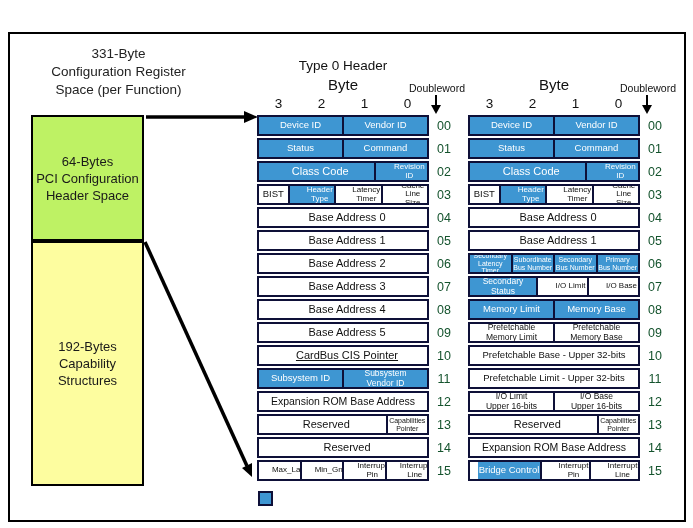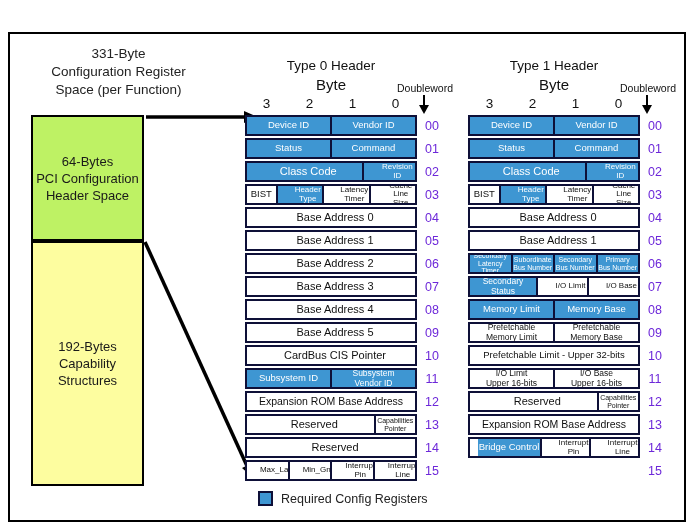--- a/index.html
+++ b/index.html
@@ -24,21 +24,21 @@
     text-align:center; font-size:13px; line-height:17px; white-space:pre-line;
   }
   .ybox {
     position:absolute; left:31px; top:241px; width:113px; height:245px;
     border:2px solid #000; background:#FDFD9F; display:flex; align-items:center; justify-content:center;
     text-align:center; font-size:13px; line-height:17px; white-space:pre-line;
   }
   .arrows { position:absolute; left:0; top:0; width:693px; height:528px; pointer-events:none; }
 
   .table-block { position:absolute; top:55px; width:206px; height:432px; }
-  #type0-block { left:245px; }
+  #type0-block { left:257px; }
   #type1-block { left:468px; }
   .tbl-title { position:absolute; top:3px; left:0; width:172px; text-align:center; font-size:13.5px; color:#111; }
   .byte-label { position:absolute; top:21px; left:0; width:172px; text-align:center; font-size:15px; color:#111; }
   .byte-nums { position:absolute; top:41px; left:0; width:172px; display:flex; }
   .byte-num { flex:1; text-align:center; font-size:13.5px; color:#111; }
   .dw-label { position:absolute; top:27px; left:148px; width:64px; text-align:center; font-size:10.5px; color:#111; }
   .dw-arrow { position:absolute; top:40px; left:172px; }
 
   .rows { position:absolute; top:60px; left:0; width:172px; }
   .reg-row { display:flex; height:21px; margin-bottom:2px; border:2px solid var(--bd); background:#fff; }
@@ -50,21 +50,21 @@
   .reg-cell.req { background:var(--blue); color:#fff; }
   .fs-l  { font-size:11px;padding-left:8px; }
   .fs-s4 { font-size:10.5px; }
   .fs-xs4{ font-size:9.5px; }
   .fs-m  { font-size:9.5px; }
   .fs-s2 { font-size:8.5px; }
   .fs-s  { font-size:8px;padding-left:16px; }
   .fs-t  { font-size:7px; }
 
   .dwcol { position:absolute; top:60px; left:174px; width:26px; }
-  .dw-num { height:21px; margin-bottom:2px; display:flex; align-items:center; justify-content:center; font-size:12.5px; color:#6d28d9; }
+  .dw-num { height:21px; margin-bottom:2px; display:flex; align-items:center; justify-content:center; font-size:12.5px; color:#14532d; }
 
   .legend { position:absolute; left:258px; top:491px; display:flex; align-items:center; gap:8px; }
   .legend-swatch { width:15px; height:15px; background:var(--blue); border:2px solid var(--bd); }
   .legend-label { font-size:12.5px; color:#222; }
 </style>
 </head>
 <body>
 
 <div class="page">
 
@@ -143,21 +143,21 @@
         <div class="reg-row">
           <div class="reg-cell fs-l" style="flex: 4 4 0px;">Base Address 3</div>
         </div>
         <div class="reg-row">
           <div class="reg-cell fs-l" style="flex: 4 4 0px;">Base Address 4</div>
         </div>
         <div class="reg-row">
           <div class="reg-cell fs-l" style="flex: 4 4 0px;">Base Address 5</div>
         </div>
         <div class="reg-row">
-          <div class="reg-cell fs-l" style="flex: 4 4 0px;">CardBus CIS Pointer</div>
+          <div class="reg-cell fs-l" style="flex: 4 4 0px; text-decoration: underline;">CardBus CIS Pointer</div>
         </div>
         <div class="reg-row">
           <div class="reg-cell req fs-m" style="flex: 2 2 0px;">Subsystem ID</div>
           <div class="reg-cell req fs-s2" style="flex: 2 2 0px;">Subsystem
 Vendor ID</div>
         </div>
         <div class="reg-row">
           <div class="reg-cell fs-s4" style="flex: 4 4 0px;">Expansion ROM Base Address</div>
         </div>
         <div class="reg-row">
@@ -191,21 +191,20 @@
         <div class="dw-num">10</div>
         <div class="dw-num">11</div>
         <div class="dw-num">12</div>
         <div class="dw-num">13</div>
         <div class="dw-num">14</div>
         <div class="dw-num">15</div>
       </div>
   </div>
 
   <div class="table-block" id="type1-block">
-    <div class="tbl-title">Type 1 Header</div>
     <div class="byte-label">Byte</div>
     <div class="byte-nums">
         <span class="byte-num">3</span>
         <span class="byte-num">2</span>
         <span class="byte-num">1</span>
         <span class="byte-num">0</span>
       </div>
     <div class="dw-label">Doubleword</div>
     <svg class="dw-arrow" width="14" height="19">
       <line x1="7" y1="0" x2="7" y2="11" stroke="#000" stroke-width="2"></line>
@@ -257,20 +256,23 @@
         </div>
         <div class="reg-row">
           <div class="reg-cell req fs-m" style="flex: 2 2 0px;">Memory Limit</div>
           <div class="reg-cell req fs-m" style="flex: 2 2 0px;">Memory Base</div>
         </div>
         <div class="reg-row">
           <div class="reg-cell fs-s2" style="flex: 2 2 0px;">Prefetchable
 Memory Limit</div>
           <div class="reg-cell fs-s2" style="flex: 2 2 0px;">Prefetchable
 Memory Base</div>
+        </div>
+        <div class="reg-row">
+          <div class="reg-cell fs-xs4" style="flex: 4 4 0px;">Prefetchable Base - Upper 32-bits</div>
         </div>
         <div class="reg-row">
           <div class="reg-cell fs-xs4" style="flex: 4 4 0px;">Prefetchable Limit - Upper 32-bits</div>
         </div>
         <div class="reg-row">
           <div class="reg-cell fs-s2" style="flex: 2 2 0px;">I/O Limit
 Upper 16-bits</div>
           <div class="reg-cell fs-s2" style="flex: 2 2 0px;">I/O Base
 Upper 16-bits</div>
         </div>
@@ -305,16 +307,15 @@
         <div class="dw-num">11</div>
         <div class="dw-num">12</div>
         <div class="dw-num">13</div>
         <div class="dw-num">14</div>
         <div class="dw-num">15</div>
       </div>
   </div>
 
   <div class="legend">
     <span class="legend-swatch"></span>
-    <span class="legend-label">Required Config Registers</span>
   </div>
 
 </div>
 
 </body></html>

